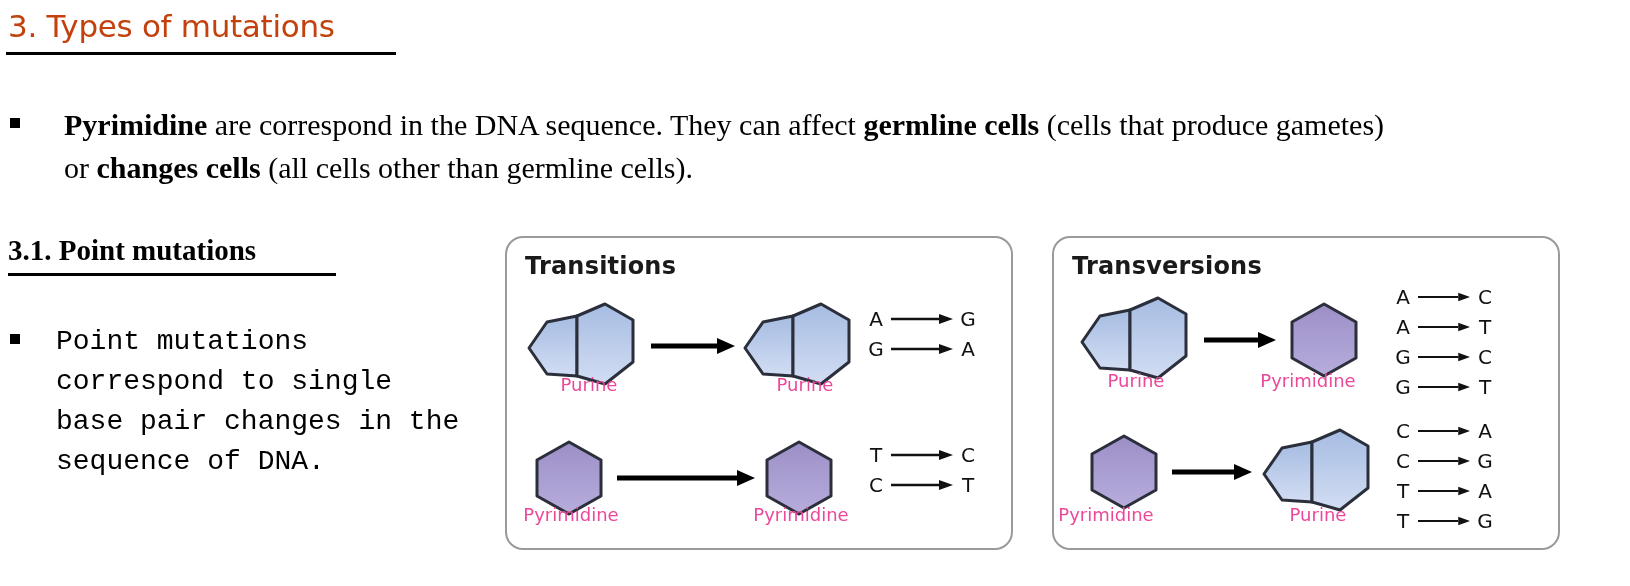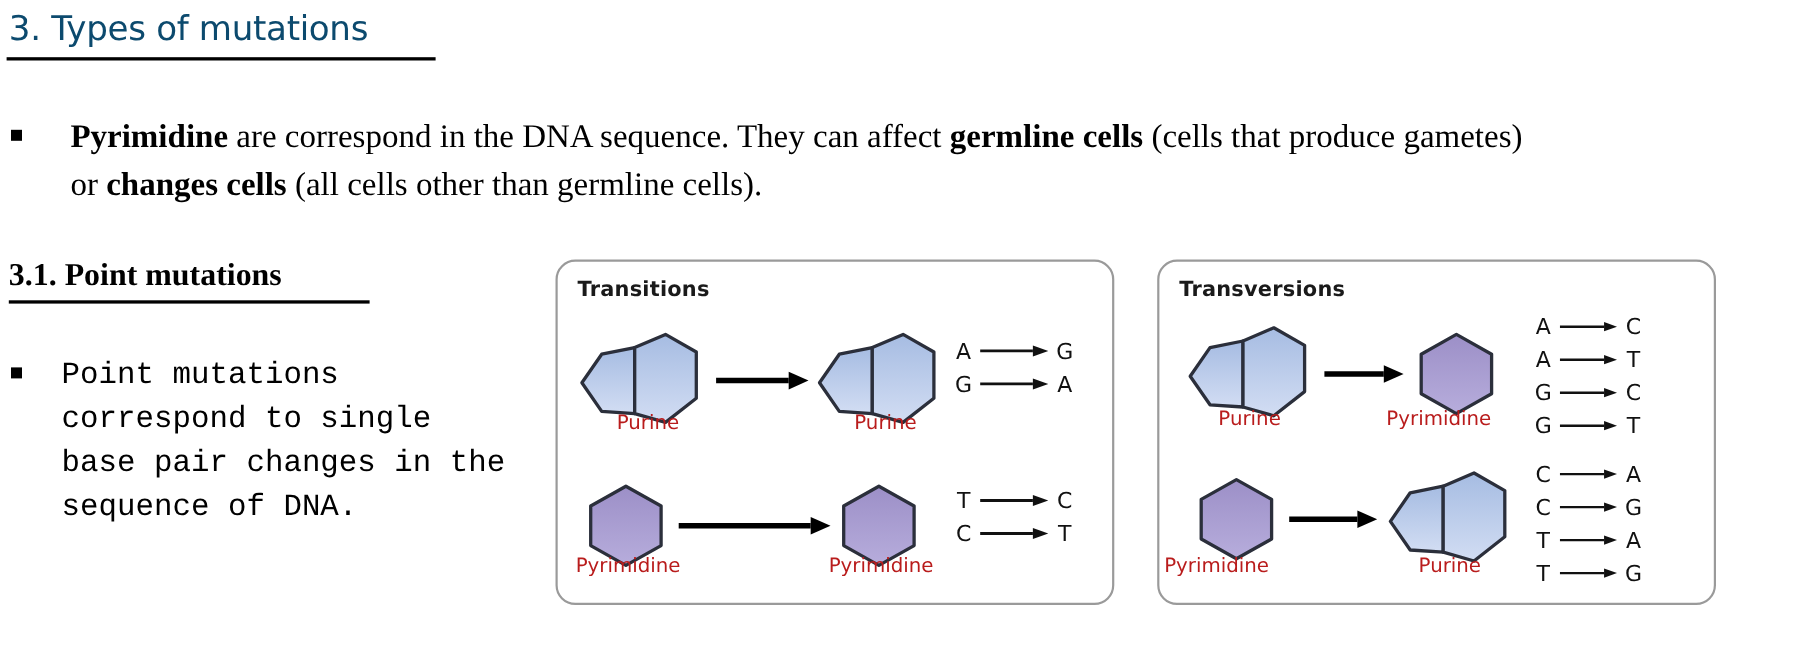--- a/index.html
+++ b/index.html
@@ -18,21 +18,21 @@
 
   
   #slide-title {
     position: absolute;
     left: 8px;
     top: 8px;
     font-family: "DejaVu Sans", sans-serif;
     font-size: 31px;
     font-weight: 400;
     letter-spacing: -0.3px;
-    color: #0c4a6e;
+    color: #c2410c;
     white-space: nowrap;
   }
   #slide-title-underline {
     position: absolute;
     left: 6px;
     top: 52px;
     width: 390px;
     height: 3px;
     background: #000;
   }
@@ -116,21 +116,21 @@
   #panel-transversions {
     left: 1052px;
     top: 236px;
     width: 508px;
     height: 314px;
   }
   .panel-title {
     position: absolute;
     font-family: "DejaVu Sans", sans-serif;
     font-weight: bold;
-    font-size: 19px;
+    font-size: 24px;
     letter-spacing: 0.2px;
     color: #1a1a1a;
     white-space: nowrap;
   }
   #title-transitions { left: 18px; top: 14px; }
   #title-transversions { left: 18px; top: 14px; }
 
   .panel-title-right {
     position: absolute;
     font-family: "DejaVu Sans", sans-serif;
@@ -142,21 +142,21 @@
     white-space: nowrap;
   }
   #title-possible { right: 14px; top: 14px; }
 
   
   .mol-row { position: absolute; }
   .mol-label {
     position: absolute;
     font-family: "DejaVu Sans", sans-serif;
     font-size: 18px;
-    color: #b91c1c;
+    color: #ec4899;
     white-space: nowrap;
     text-align: center;
   }
 
   
   .changes {
     position: absolute;
     font-family: "DejaVu Sans", sans-serif;
     font-size: 20px;
     color: #111;

